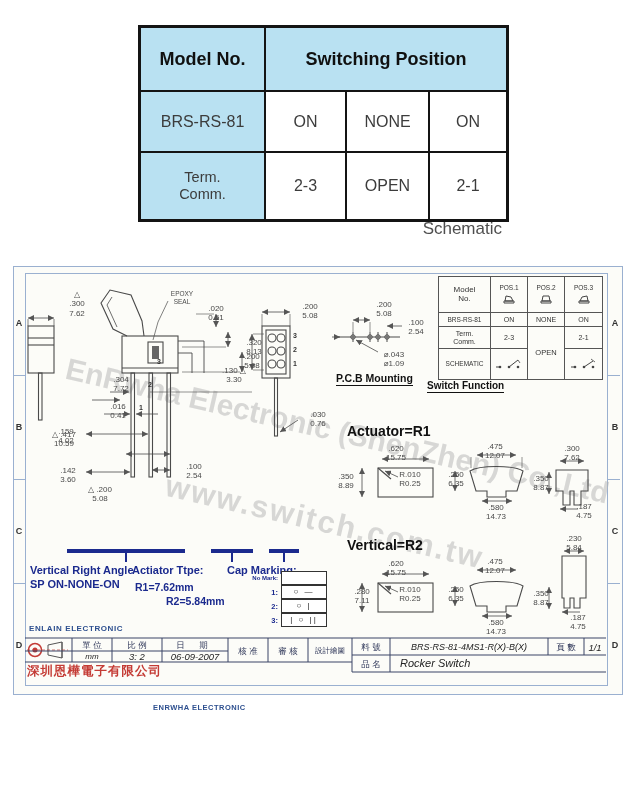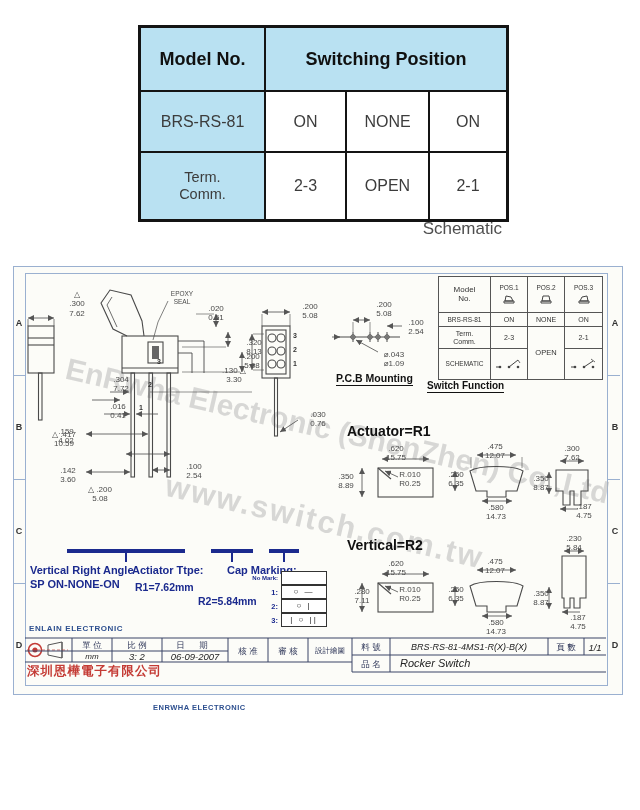--- a/index.html
+++ b/index.html
@@ -421,21 +421,21 @@
   <div class="bar" style="left:211px;top:549px;width:42px;"></div>
   <div class="bar" style="left:269px;top:549px;width:30px;"></div>
   <div class="stem" style="left:125px;top:553px;height:9px;"></div>
   <div class="stem" style="left:231px;top:553px;height:9px;"></div>
   <div class="stem" style="left:283px;top:553px;height:9px;"></div>
 
   <div class="navylbl" style="left:30px;top:564px;font-size:11px;">Vertical  Right Angle</div>
   <div class="navylbl" style="left:30px;top:578px;font-size:11px;">SP ON-NONE-ON</div>
   <div class="navylbl" style="left:132px;top:564px;font-size:11px;">Actiator Ttpe:</div>
   <div class="navylbl" style="left:135px;top:581px;font-size:10.5px;">R1=7.62mm</div>
-  <div class="navylbl" style="left:150px;top:595px;font-size:10.5px;padding-left:48px;">R2=5.84mm</div>
+  <div class="navylbl" style="left:118px;top:595px;font-size:10.5px;padding-left:48px;">R2=5.84mm</div>
   <div class="navylbl" style="left:227px;top:564px;font-size:11px;">Cap Marking:</div>
 
   <div class="caplbl" style="left:238px;top:575px;width:40px;font-size:6px;">No Mark:</div>
   <div class="capbox" style="left:281px;top:571px;"></div>
   <div class="caplbl" style="left:250px;top:588px;width:28px;font-size:7.5px;">1:</div>
   <div class="capbox" style="left:281px;top:585px;">○ —</div>
   <div class="caplbl" style="left:250px;top:602px;width:28px;font-size:7.5px;">2:</div>
   <div class="capbox" style="left:281px;top:599px;">○ |</div>
   <div class="caplbl" style="left:250px;top:616px;width:28px;font-size:7.5px;">3:</div>
   <div class="capbox" style="left:281px;top:613px;">| ○ ||</div>

